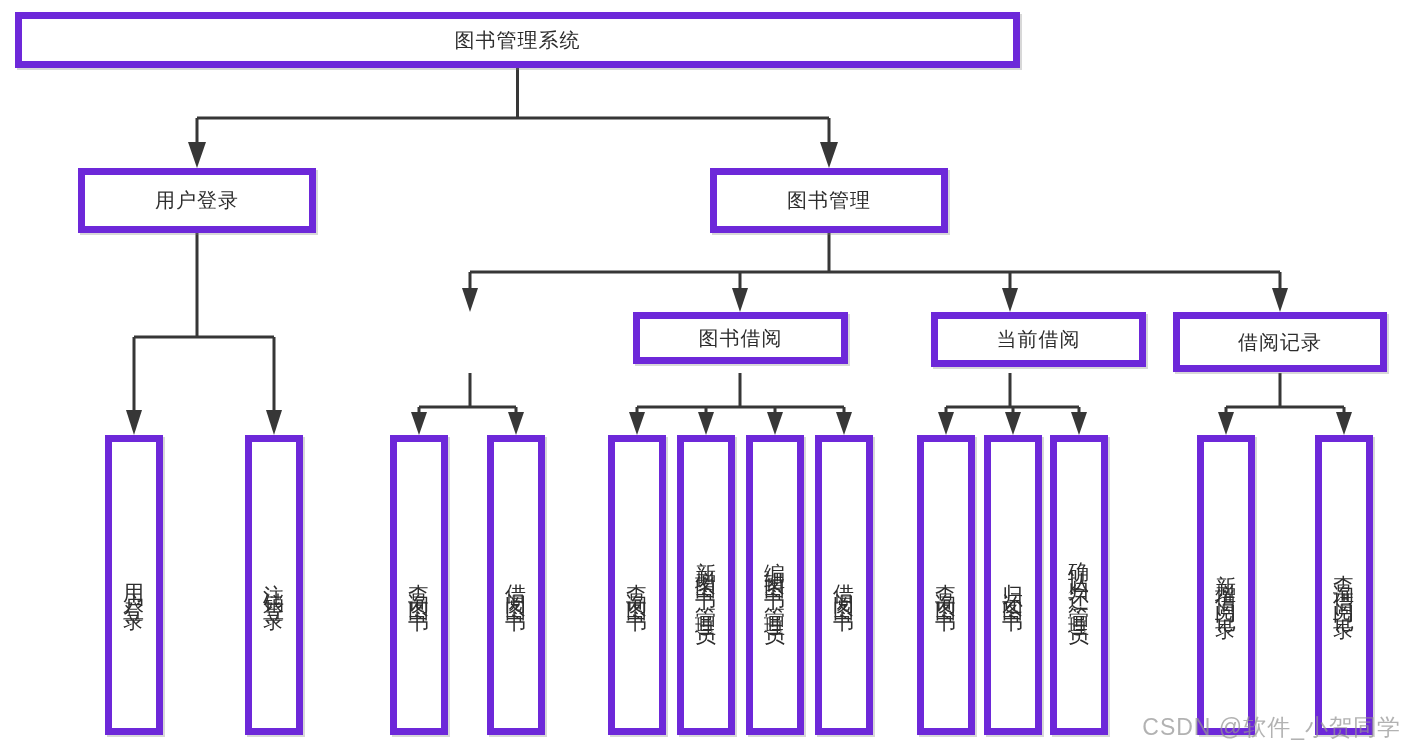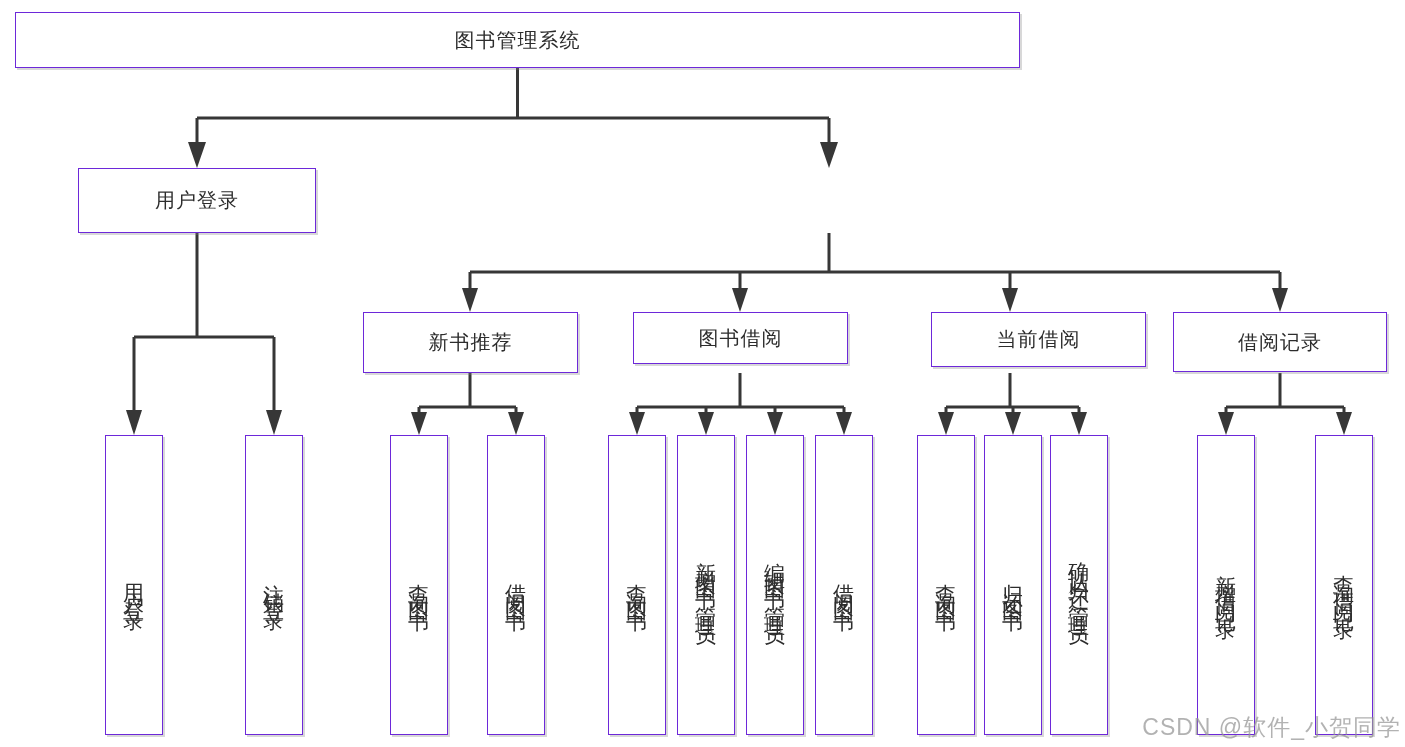--- a/index.html
+++ b/index.html
@@ -5,21 +5,21 @@
   * { margin:0; padding:0; box-sizing:border-box; }
   html,body { background:#ffffff; }
   body { font-family:"Liberation Sans","DejaVu Sans",sans-serif; }
   .stage {
     position:relative; width:1405px; height:747px;
     background:#ffffff; overflow:hidden;
   }
   .wires { position:absolute; left:0; top:0; z-index:1; }
   .box {
     position:absolute; background:#ffffff;
-    border:1px solid #6d28d9; color:#2d2d2d;
+    border:7px solid #6d28d9; color:#2d2d2d;
     display:flex; align-items:center; justify-content:center;
     z-index:2;
     box-shadow:2px 2px 0 rgba(125,125,125,0.30);
   }
   .hbox { font-size:20px; letter-spacing:1px; }
   .vbox {
     writing-mode:vertical-rl; text-orientation:upright;
     font-size:21px; letter-spacing:9px; line-height:1;
   }
   .watermark {
@@ -69,22 +69,22 @@
       <polygon points="1005,412 1021,412 1013,435"></polygon>
       <polygon points="1071,412 1087,412 1079,435"></polygon>
       <polygon points="1218,412 1234,412 1226,435"></polygon>
       <polygon points="1336,412 1352,412 1344,435"></polygon>
     </g>
   </svg>
 
   <div class="box hbox" style="left:15px;top:12px;width:1005px;height:56px">图书管理系统</div>
 
   <div class="box hbox" style="left:78px;top:168px;width:238px;height:65px">用户登录</div>
+  <div class="box hbox" style="left:710px;top:168px;width:238px;height:65px">图书管理</div>
 
-  <div class="box hbox" style="left:363px;top:312px;width:215px;height:61px">新书推荐</div>
   <div class="box hbox" style="left:633px;top:312px;width:215px;height:52px">图书借阅</div>
   <div class="box hbox" style="left:931px;top:312px;width:215px;height:55px">当前借阅</div>
   <div class="box hbox" style="left:1173px;top:312px;width:214px;height:60px">借阅记录</div>
 
   <div class="box vbox" style="left:105px;top:435px;width:58px;height:300px">用户登录</div>
   <div class="box vbox" style="left:245px;top:435px;width:58px;height:300px">注销登录</div>
 
   <div class="box vbox" style="left:390px;top:435px;width:58px;height:300px">查询图书</div>
   <div class="box vbox" style="left:487px;top:435px;width:58px;height:300px">借阅图书</div>
 

